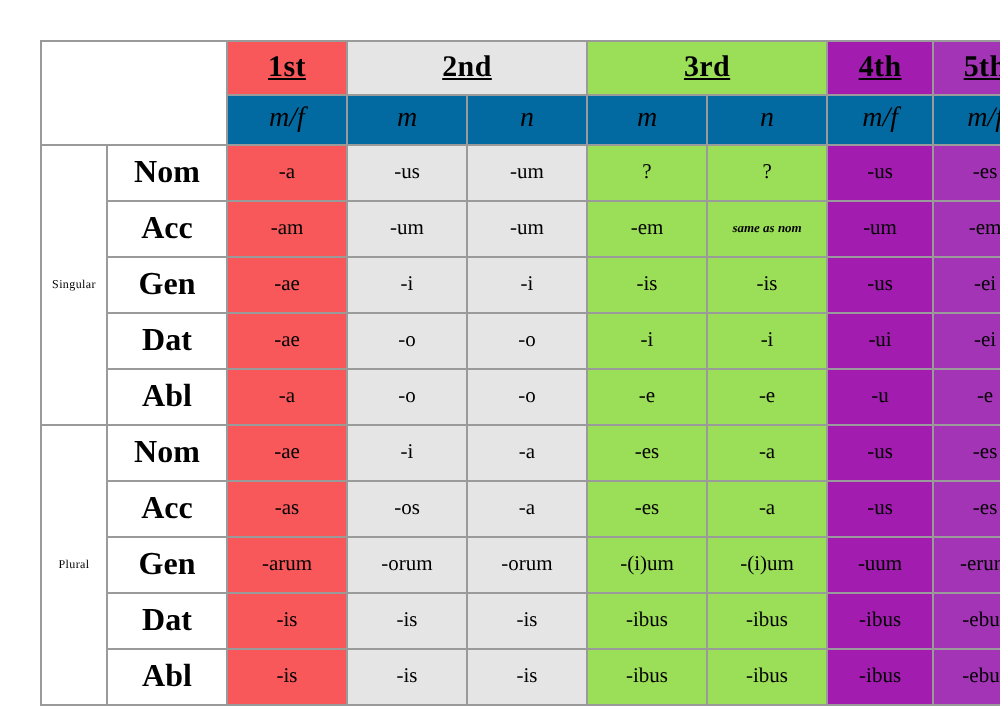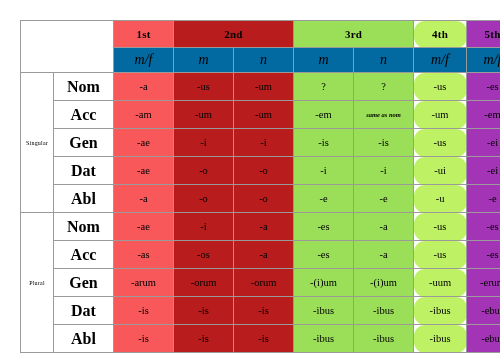--- a/index.html
+++ b/index.html
@@ -38,21 +38,22 @@
   
   col.c-num   { width: 33px; }
   col.c-case  { width: 60px; }
   col.c-data  { width: 60px; }
   col.c-data4 { width: 53px; }
   col.c-data5 { width: 52px; }
 
   
   .hdr-decl {
     font-weight: bold;
-    font-size: 11px;
+    font-size: 15px;
+    text-decoration: underline;
     height: 26px;
     letter-spacing: 0.2px;
   }
   
   .hdr-gender {
     font-style: italic;
     font-size: 14px;
     background: #0369a1;
     height: 24px;
   }
@@ -77,23 +78,23 @@
   .ending {
     font-size: 10.5px;
   }
   .ending.note {
     font-style: italic;
     font-weight: bold;
     font-size: 6.5px;
   }
   
   .d1 { background: #F8585A; }
-  .d2 { background: #b91c1c; }
+  .d2 { background: #e5e5e5; }
   .d3 { background: #9BDE57; margin-left: 41px; }
-  .d4 { background: #bef264; border-radius: 11px; }
+  .d4 { background: #a21caf; }
   .d5 { background: #A334B5; }
 </style>
 </head>
 <body>
 
 <div id="page">
   <table class="decl">
     <colgroup>
       <col class="c-num">
         <col class="c-case">

